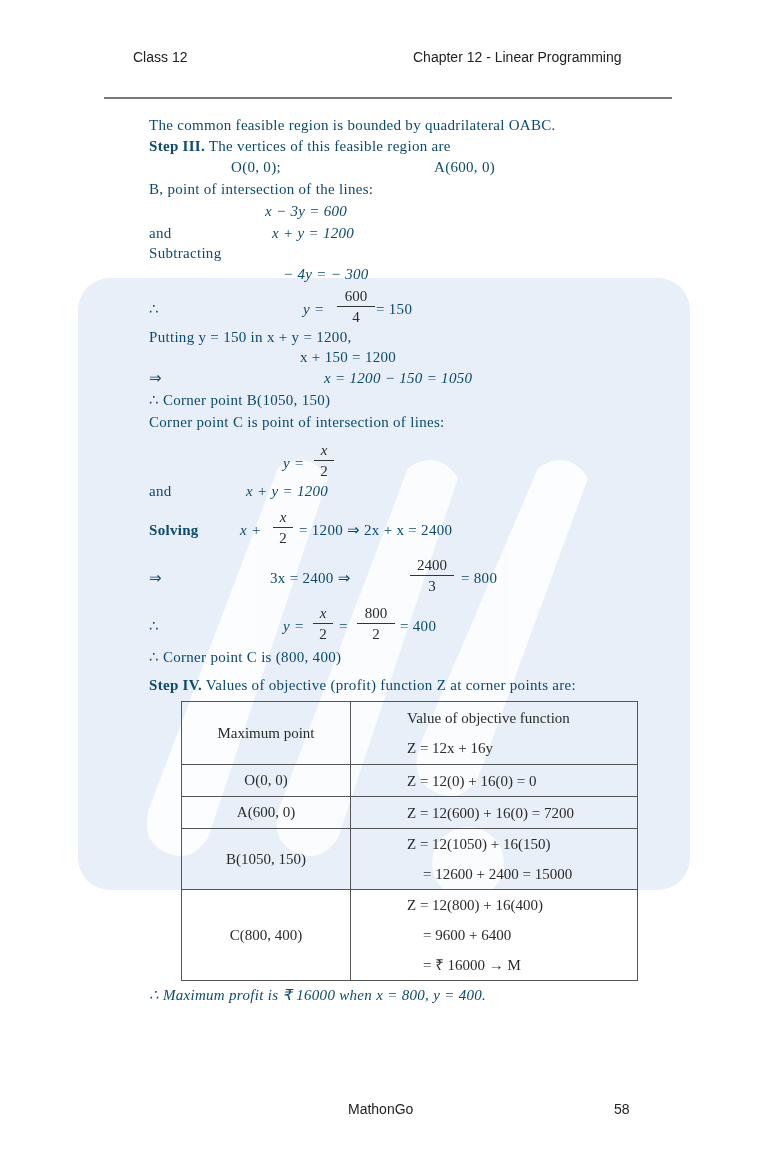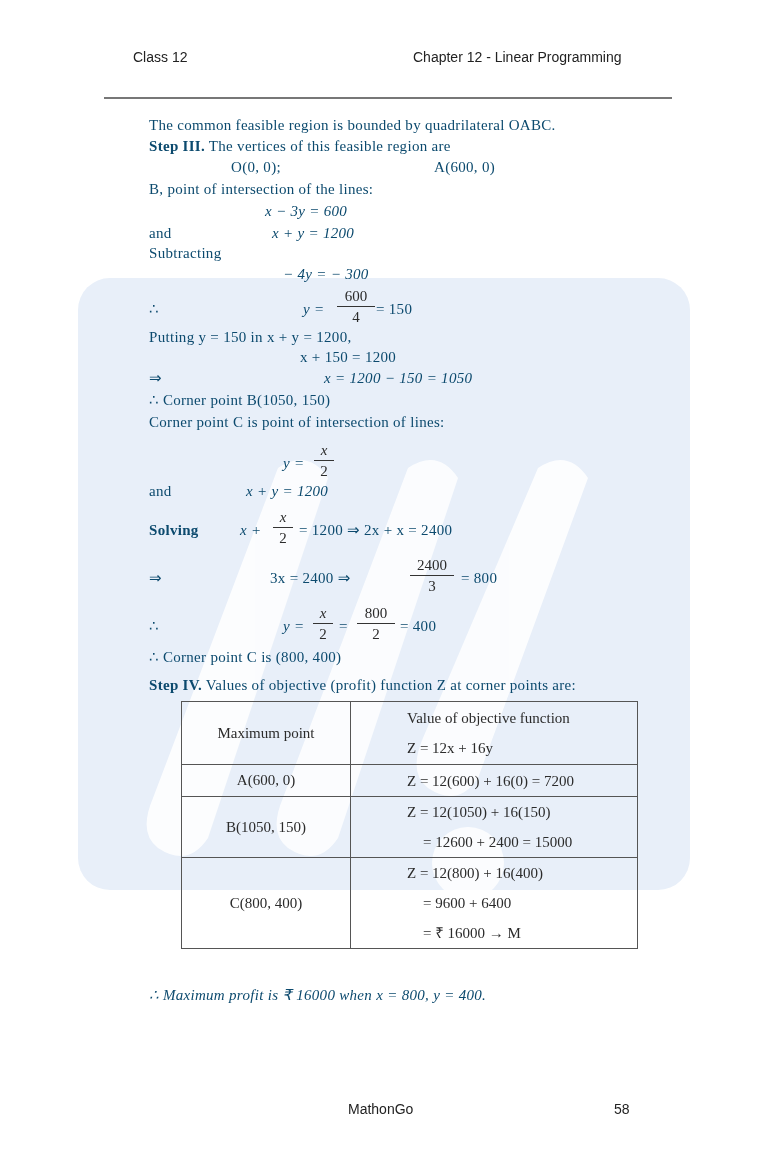--- a/index.html
+++ b/index.html
@@ -127,20 +127,26 @@
 <table class="zt">
   <tbody>
       <tr>
     <td class="cp" style="height:62px;">Maximum point</td>
     <td class="val">
       <div class="vline">Value of objective function</div>
       <div class="vline">Z = 12x + 16y</div>
     </td>
   </tr>
   <tr>
+    <td class="cp" style="height:31px;">O(0, 0)</td>
+    <td class="val">
+      <div class="vline">Z = 12(0) + 16(0) = 0</div>
+    </td>
+  </tr>
+  <tr>
     <td class="cp" style="height:31px;">A(600, 0)</td>
     <td class="val">
       <div class="vline">Z = 12(600) + 16(0) = 7200</div>
     </td>
   </tr>
   <tr>
     <td class="cp">B(1050, 150)</td>
     <td class="val">
       <div class="vline">Z = 12(1050) + 16(150)</div>
       <div class="vline" style="padding-left:16px;">= 12600 + 2400 = 15000</div>

